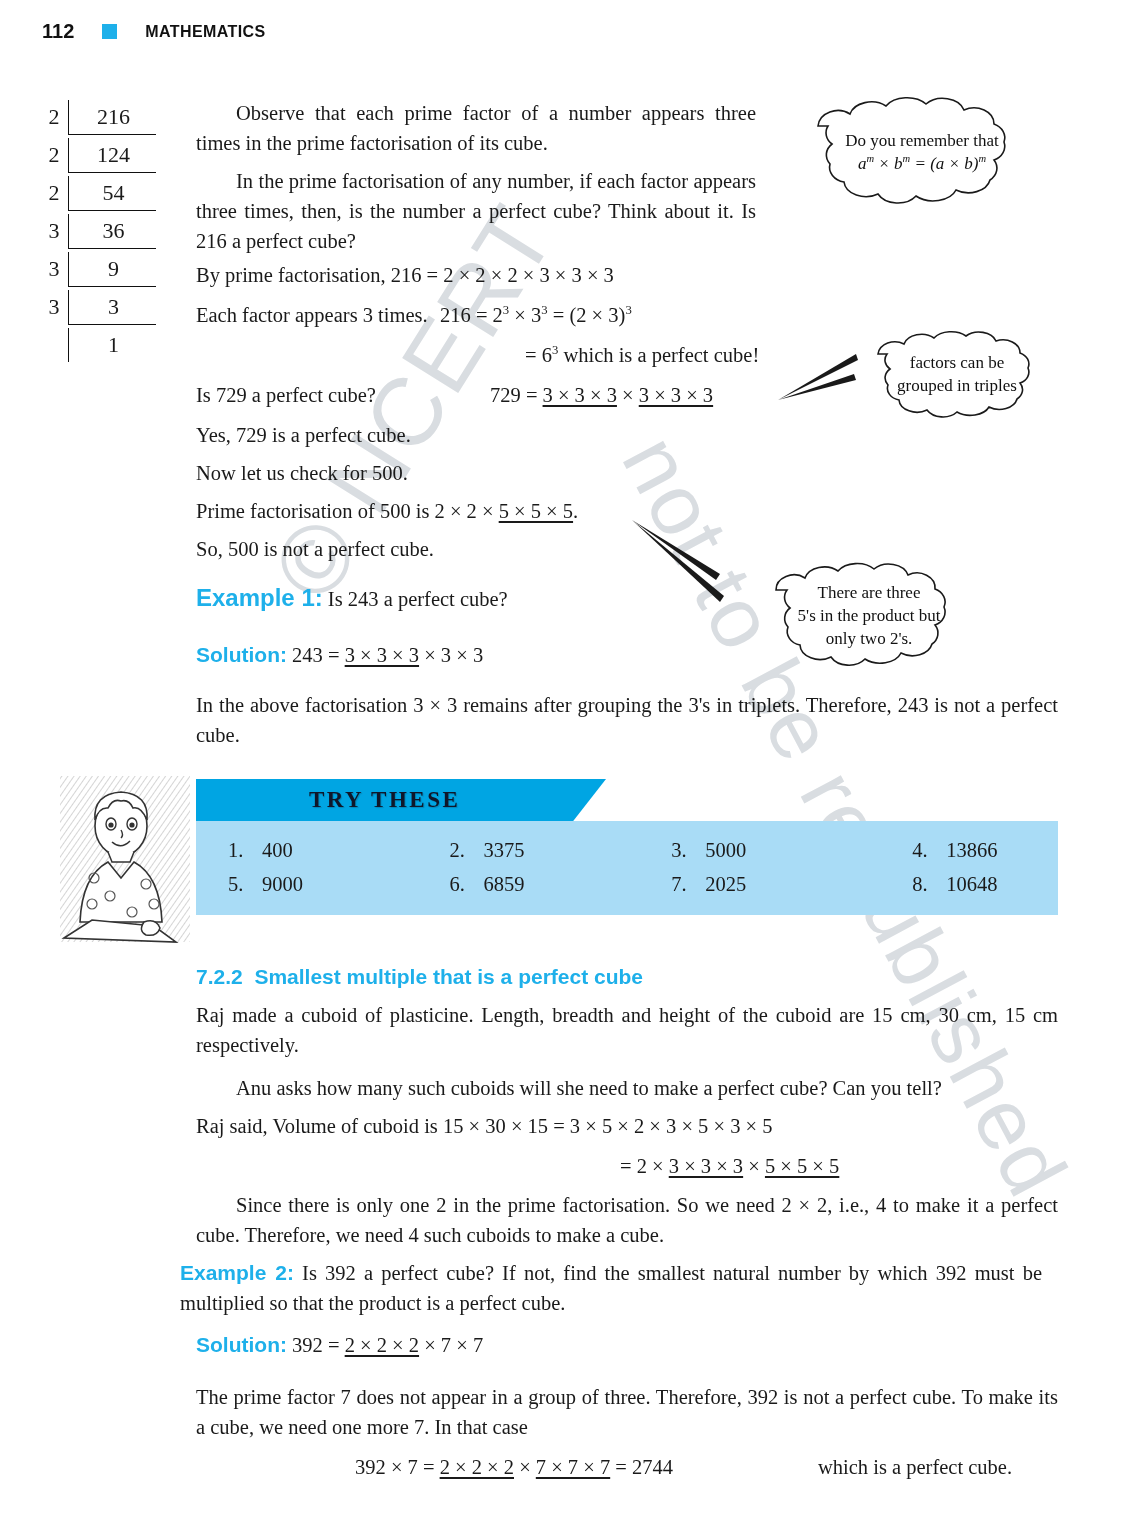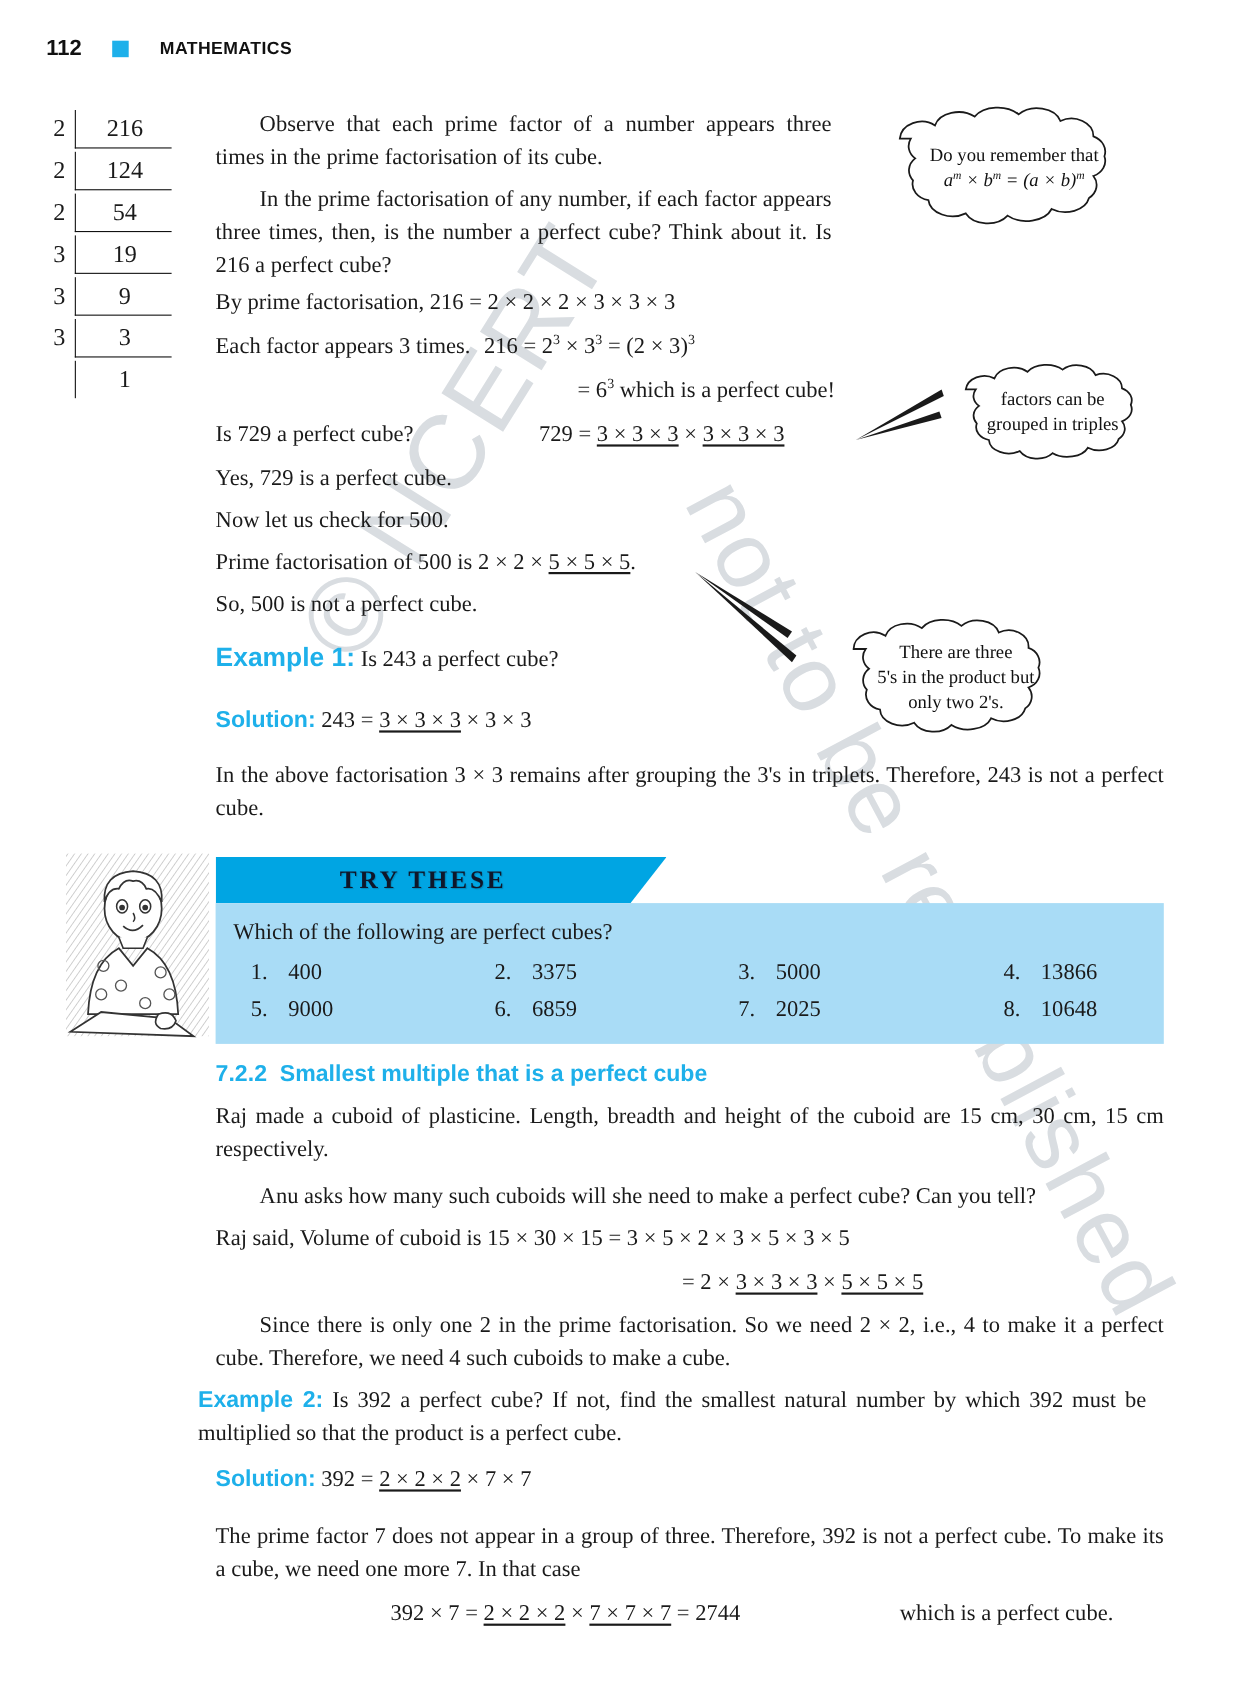--- a/index.html
+++ b/index.html
@@ -46,21 +46,20 @@
   }
 
   
   #page-header {
     position: absolute;
     left: 42px; top: 20px;
     display: flex;
     align-items: center;
     gap: 28px;
     z-index: 20;
-    margin-top: 13px;
   }
   #page-num {
     font-family: "Liberation Sans", sans-serif;
     font-weight: bold;
     font-size: 20px;
     color: #111;
   }
   #header-square {
     width: 15px; height: 15px;
     background: #1eb0ea;
@@ -232,21 +231,21 @@
   <div class="div-row">
     <div class="div-divisor">2</div>
     <div class="div-quot">124</div>
   </div>
   <div class="div-row">
     <div class="div-divisor">2</div>
     <div class="div-quot">54</div>
   </div>
   <div class="div-row">
     <div class="div-divisor">3</div>
-    <div class="div-quot">19</div>
+    <div class="div-quot">36</div>
   </div>
   <div class="div-row">
     <div class="div-divisor">3</div>
     <div class="div-quot">9</div>
   </div>
   <div class="div-row">
     <div class="div-divisor">3</div>
     <div class="div-quot">3</div>
   </div>
   <div class="div-row last">
@@ -366,21 +365,20 @@
     <path d="M86,150 q12,-4 16,6 q-3,9 -14,7 q-8,-4 -2,-13 Z" fill="#ffffff" stroke="#333" stroke-width="1.5"></path>
   </svg>
 </div>
 
 <div id="try-these">
   <div id="tt-banner">
     <div id="tt-banner-bg"></div>
     <div id="tt-banner-label">TRY  THESE</div>
   </div>
   <div id="tt-body">
-    <div id="tt-question">Which of the following are perfect cubes?</div>
     <div class="tt-row">
       <div class="tt-item tt-c1">
         <span class="tt-idx">1.</span>
         <span class="tt-val">400</span>
       </div>
       <div class="tt-item tt-c2">
         <span class="tt-idx">2.</span>
         <span class="tt-val">3375</span>
       </div>
       <div class="tt-item tt-c3">

